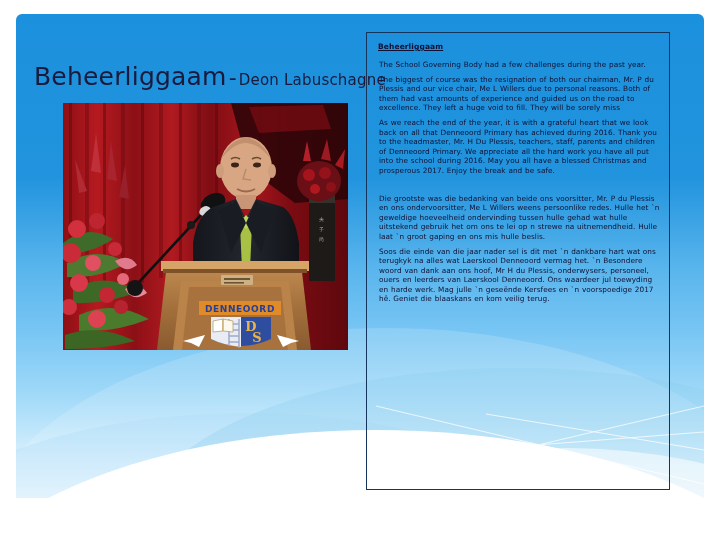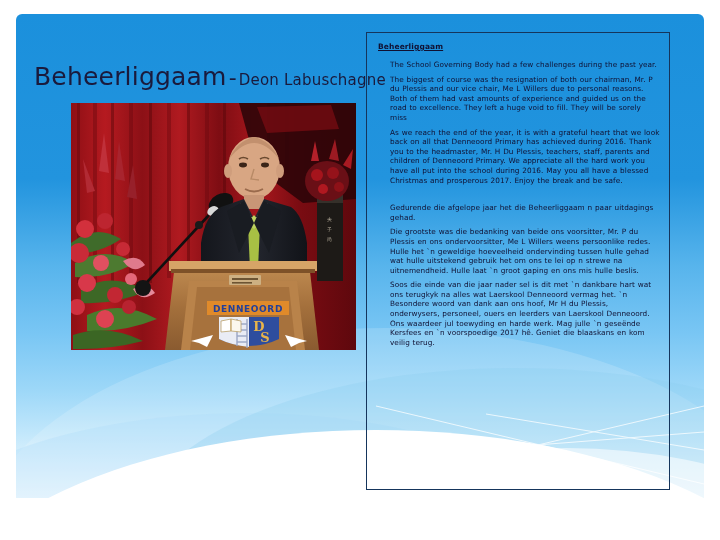--- a/index.html
+++ b/index.html
@@ -126,21 +126,20 @@
 
   
   #photo {
     position: absolute;
     left: 47px;
     top: 89px;
     width: 285px;
     height: 247px;
     overflow: hidden;
     background: #3a0b0b;
-    margin-left: 8px;
   }
   #photo svg { display: block; }
 
   
   #textbox {
     position: absolute;
     left: 350px;
     top: 18px;
     width: 304px;
     height: 458px;
@@ -151,21 +150,21 @@
     font-family: "DejaVu Sans", sans-serif;
   }
   #textbox .heading {
     font-size: 7.5px;
     font-weight: 700;
     text-decoration: underline;
     margin: 1px 0 9px 0;
     letter-spacing: 0.1px;
   }
   #textbox p {
-    margin: 0 0 5px 12px;
+    margin: 0 0 5px 1px;
     font-size: 7.3px;
     line-height: 9.6px;
     letter-spacing: 0.05px;
     word-spacing: 0.4px;
   }
   #textbox .gap {
     height: 13px;
   }
 </style>
 </head>
@@ -364,19 +363,18 @@
 
     <div id="textbox">
       <div class="heading">Beheerliggaam</div>
 
       <p>The School Governing Body had a few challenges during the past year.</p>
       <p>The biggest of course was the resignation of both our chairman, Mr. P du Plessis and our vice chair, Me L Willers due to personal reasons. Both of them  had vast amounts of experience and guided us on the road  to excellence. They left a huge void  to fill.  They will be  sorely miss</p>
       <p>As we reach the end of the year, it is with a grateful heart that we look back on all that Denneoord Primary has achieved during 2016. Thank you to the headmaster, Mr. H Du Plessis, teachers, staff, parents and children of Denneoord Primary. We appreciate all the hard work you have all put into the school during 2016. May you all have a blessed Christmas and prosperous 2017. Enjoy the break and be safe.</p>
 
       <div class="gap"></div>
 
-      <p>Gedurende die afgelope jaar het die Beheerliggaam  n paar uitdagings gehad.</p>
       <p>Die grootste was die bedanking van beide ons voorsitter, Mr. P du Plessis en ons ondervoorsitter, Me L Willers weens persoonlike redes. Hulle het `n geweldige hoeveelheid ondervinding tussen hulle gehad wat hulle uitstekend gebruik het om  ons te lei op n strewe na uitnemendheid. Hulle laat `n groot gaping en ons mis hulle beslis.</p>
       <p>Soos die einde van die jaar nader sel is dit met `n dankbare hart wat ons terugkyk na alles wat Laerskool Denneoord vermag het. `n Besondere woord van dank aan ons hoof, Mr H du Plessis, onderwysers, personeel, ouers en leerders van Laerskool Denneoord. Ons waardeer jul toewyding en harde werk. Mag julle `n geseënde Kersfees en `n voorspoedige 2017 hê. Geniet die blaaskans en kom  veilig terug.</p>
     </div>
 
   </div>
 </div>
 
 </body></html>

